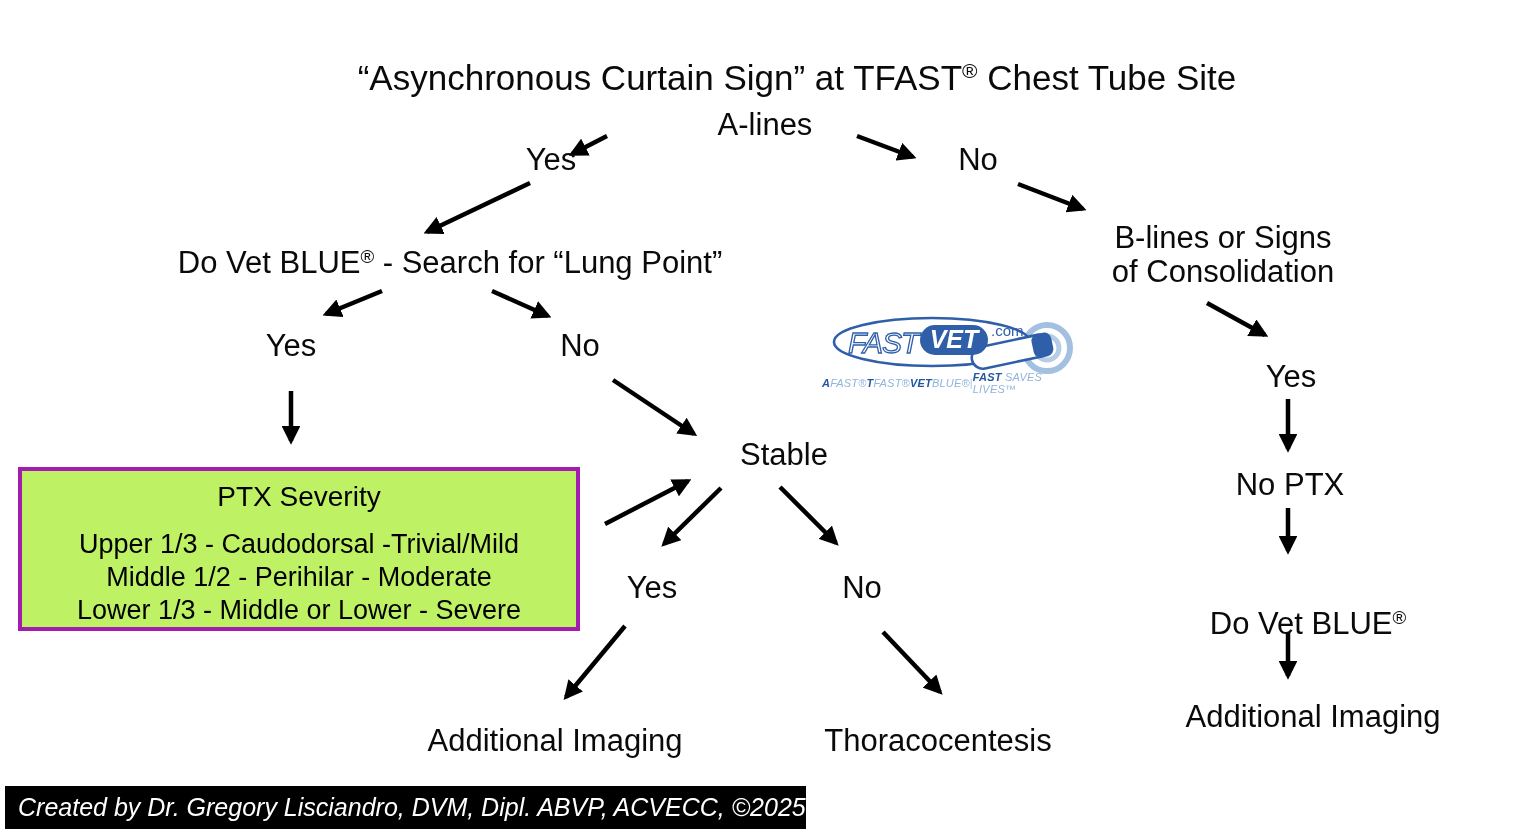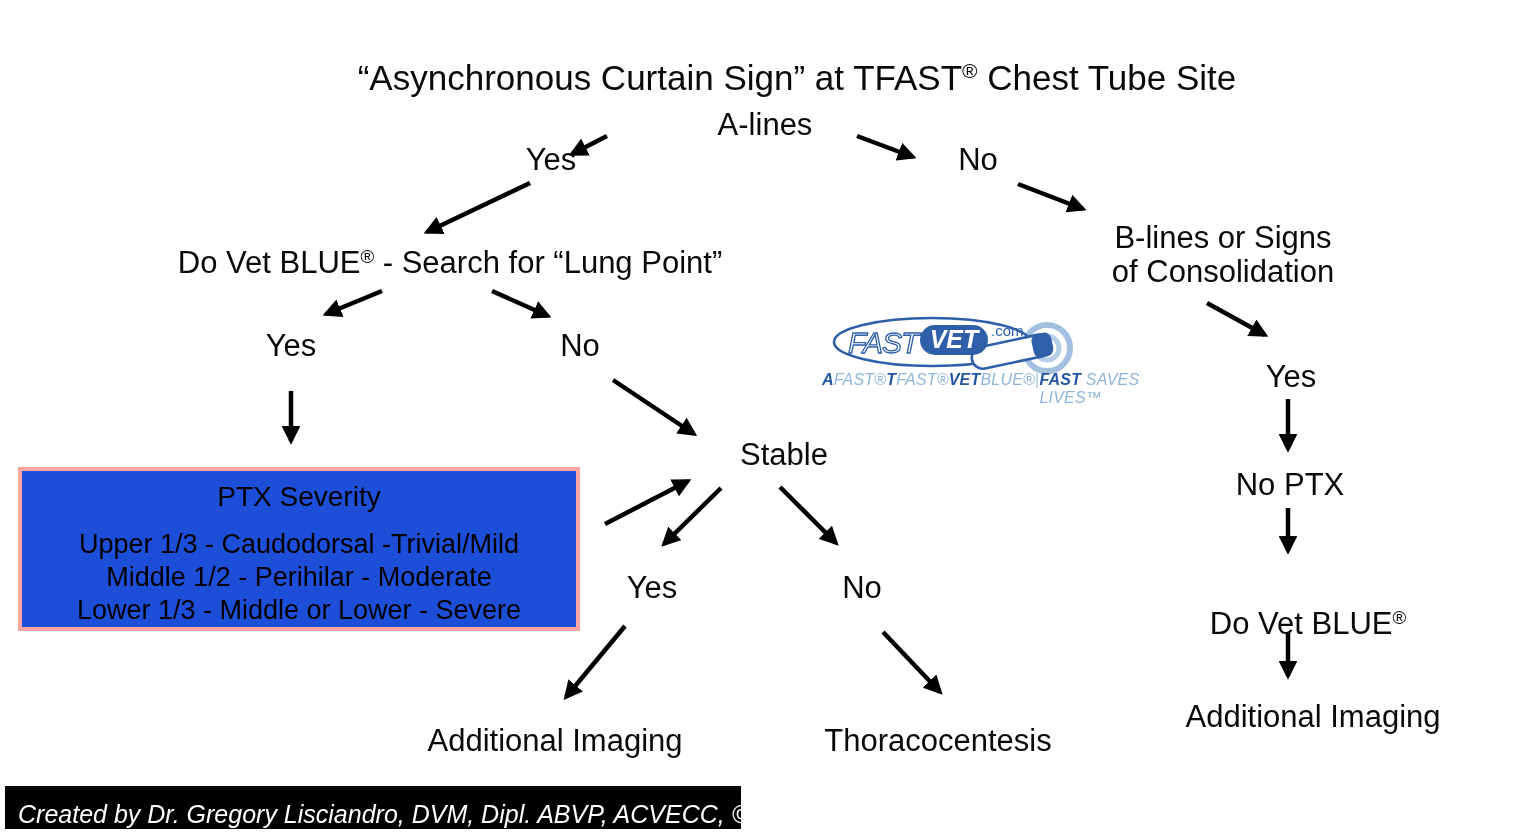--- a/index.html
+++ b/index.html
@@ -5,32 +5,32 @@
   html,body{margin:0;padding:0;background:#ffffff;}
   .canvas{position:relative;width:1536px;height:838px;background:#ffffff;overflow:hidden;
           font-family:"Liberation Sans",sans-serif;color:#000;}
   .arrows{position:absolute;left:0;top:0;}
   .arrows line{stroke:#000;stroke-width:4.5;}
   .title{position:absolute;transform:translate(-50%,-50%);font-size:35px;white-space:nowrap;color:#0a0a0a;}
   .node{position:absolute;transform:translate(-50%,-50%);font-size:31px;white-space:nowrap;
         text-align:center;line-height:1.1;color:#0a0a0a;}
   .two-line{line-height:34px;}
   .reg{font-size:60%;position:relative;top:-0.55em;}
-  .ptx-box{position:absolute;left:18px;top:467px;width:554px;height:156px;border:4px solid #fca5a5;
-           text-align:center;background:#1d4ed8;}
+  .ptx-box{position:absolute;left:18px;top:467px;width:554px;height:156px;border:4px solid #a21caf;
+           text-align:center;background:#bef264;}
   .ptx-title{font-size:28px;margin-top:10px;}
   .ptx-lines{margin-top:15px;font-size:27px;line-height:33px;}
   .logo{position:absolute;left:822px;top:312px;}
   .logo-tagline{position:absolute;left:822px;top:371px;width:254px;display:flex;
-                justify-content:space-between;align-items:flex-start;font-size:16px;letter-spacing:.2px;}
+                justify-content:space-between;align-items:center;font-size:11px;letter-spacing:.2px;}
   .tag-b{font-weight:bold;font-style:italic;color:#2456a4;}
   .tag-r{font-style:italic;color:#8fb4dc;}
   .tag-sep{color:#a9c6e4;font-weight:normal;}
-  .credit-bar{position:absolute;left:5px;top:786px;width:736px;height:43px;background:#000;
-              display:flex;align-items:flex-end;}
+  .credit-bar{position:absolute;left:5px;top:786px;width:801px;height:43px;background:#000;
+              display:flex;align-items:center;}
   .credit-text{font-style:italic;font-size:25px;color:#fff;padding-left:13px;white-space:nowrap;}
 </style>
 </head>
 <body>
 
 <div class="canvas">
 
   <svg class="arrows" width="1536" height="838">
     <defs>
       <marker id="ah" viewBox="0 0 10 10" refX="8" refY="5" markerWidth="4.2" markerHeight="4.2" orient="auto-start-reverse">

